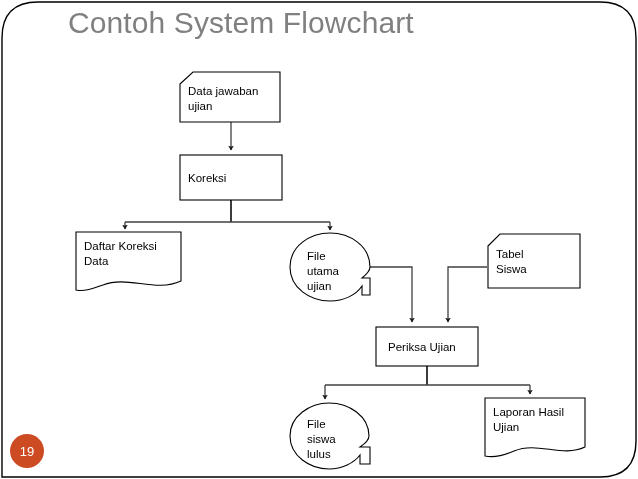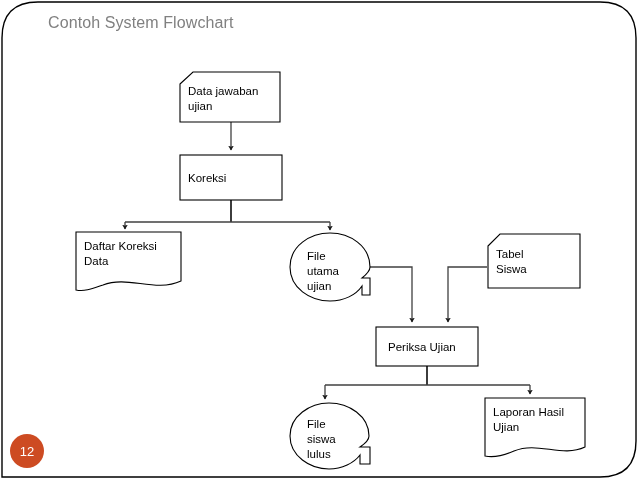--- a/index.html
+++ b/index.html
@@ -19,24 +19,24 @@
   }
   #slide-frame {
     position: absolute;
     left: 0;
     top: 0;
     width: 638px;
     height: 479px;
   }
   #slide-title {
     position: absolute;
-    left: 48px;
+    left: 68px;
     top: 6px;
     width: 540px;
-    font-size: 16px;
+    font-size: 30px;
     line-height: 34px;
     color: #808080;
     font-family: "Liberation Sans", sans-serif;
     letter-spacing: 0.1px;
     white-space: nowrap;
   }
   #page-badge {
     position: absolute;
     left: 10px;
     top: 434px;
@@ -171,15 +171,15 @@
     </g>
 
     <g>
       <path class="shape-path" d="M 485,398 L 585,398 L 585,447 C 562,458 538,441 514,451 C 505,455 495,458 485,456 Z"></path>
       <text class="node-label" x="493" y="416">Laporan Hasil</text>
       <text class="node-label" x="493" y="431">Ujian</text>
     </g>
 
   </svg>
 
-  <div id="page-badge" style="background: rgb(205, 75, 34);">12</div>
+  <div id="page-badge" style="background: rgb(205, 75, 34);">19</div>
 
 </div>
 
 </body></html>

